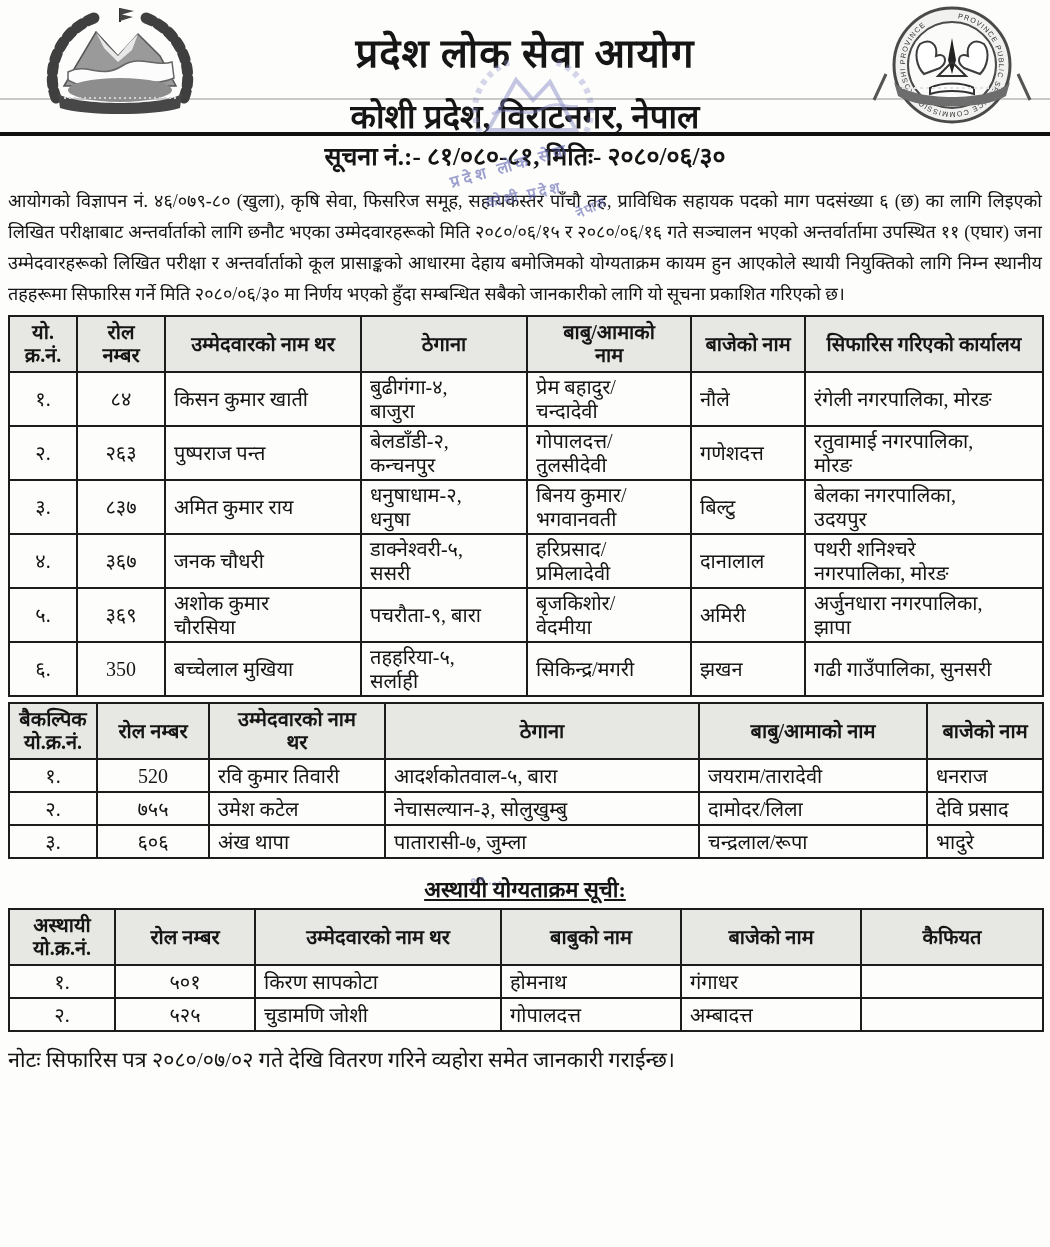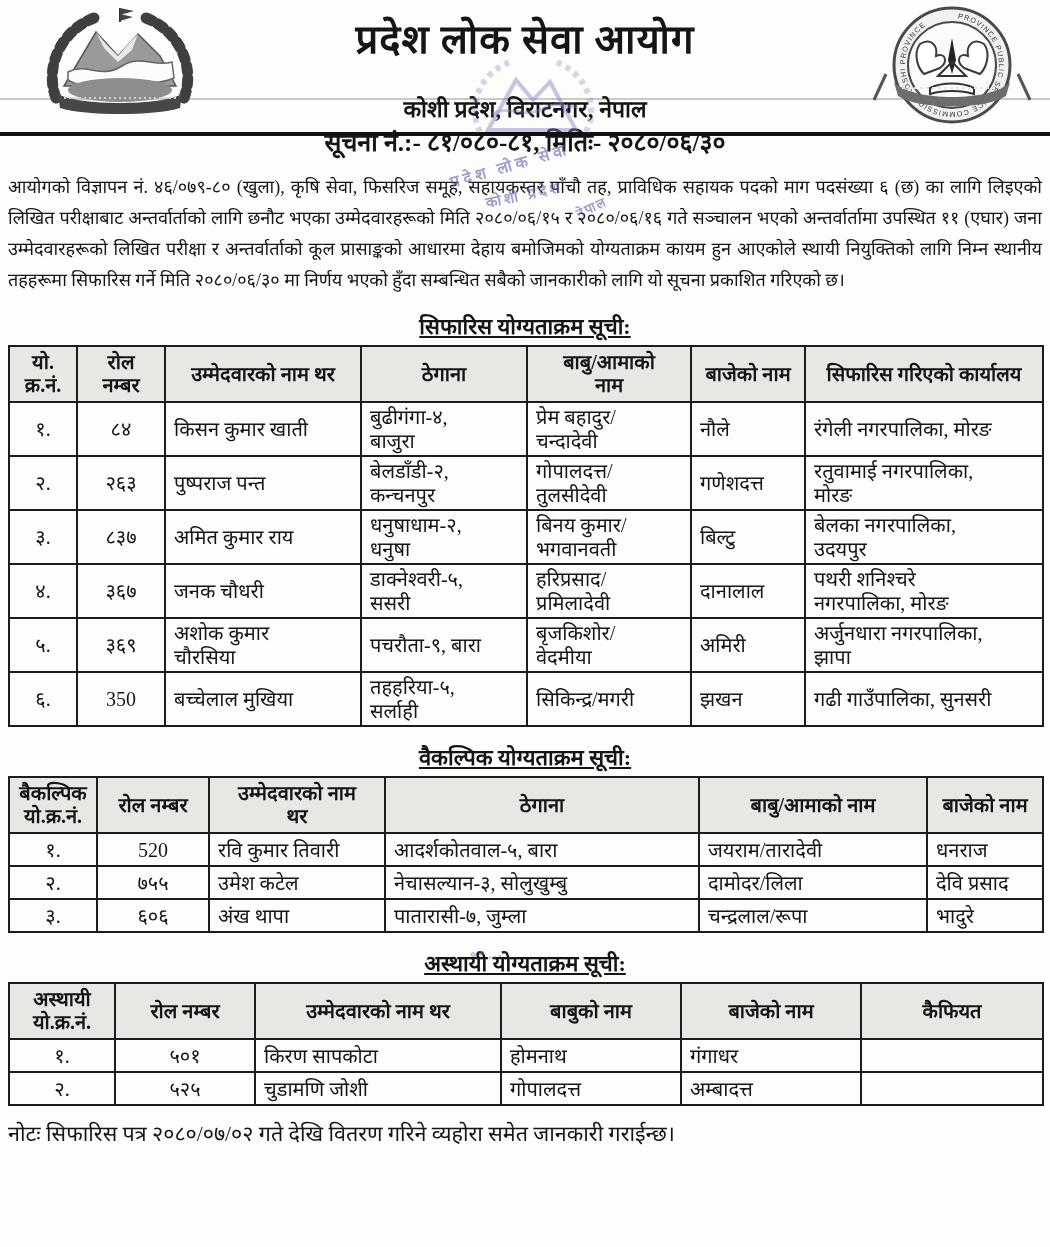--- a/index.html
+++ b/index.html
@@ -2,23 +2,23 @@
 <html><head>
 <meta charset="utf-8">
 <style>
   html,body{margin:0;padding:0;background:#888;}
   .page{position:relative;width:1050px;height:1247px;background:#fdfdfc;margin:0 auto;
         font-family:"Liberation Serif","DejaVu Serif",serif;color:#151515;overflow:hidden;}
   
   .thin-line{position:absolute;left:0;top:98px;width:1050px;height:2px;background:#c9c9c6;}
   .emblem-left{position:absolute;left:34px;top:6px;}
   .seal-right{position:absolute;left:872px;top:4px;}
-  .head-center{position:relative;text-align:center;padding-top:10px;}
+  .head-center{position:relative;text-align:center;padding-top:24px;}
   .h1{font-size:40px;font-weight:bold;letter-spacing:1px;}
-  .h2{font-size:23px;font-weight:bold;margin-top:27px;}
+  .h2{font-size:33px;font-weight:bold;margin-top:14px;}
   .h3{font-size:29px;font-weight:bold;margin-top:7px;}
   .thick-line{position:absolute;left:0;top:132px;width:1050px;height:4px;background:#111;}
   .nt{font-size:26px;font-weight:bold;text-align:center;margin-top:16px;}
   .nm{font-size:25px;font-weight:bold;text-align:center;}
   
   .stamp{position:absolute;left:430px;top:52px;width:215px;height:170px;opacity:.8;pointer-events:none;z-index:5;}
   .stamp .sline{position:absolute;color:#5d62ad;font-weight:bold;white-space:nowrap;opacity:.75;}
   .s1{left:18px;top:102px;font-size:16px;transform:rotate(-16deg);letter-spacing:4px;}
   .s2{left:55px;top:132px;font-size:15px;transform:rotate(-12deg);letter-spacing:3px;}
   .s3{left:145px;top:146px;font-size:13px;transform:rotate(-25deg);letter-spacing:2px;}
@@ -92,21 +92,20 @@
     <span class="sline s2">कोशी प्रदेश</span>
     <span class="sline s3">नेपाल</span>
   </div>
 
   <div class="thick-line"></div>
 
   <div class="nm">सूचना नं.:- ८१/०८०-८१, मितिः- २०८०/०६/३०</div>
 
   <p class="para">आयोगको विज्ञापन नं. ४६/०७९-८० (खुला), कृषि सेवा, फिसरिज समूह, सहायकस्तर पाँचौ तह, प्राविधिक सहायक पदको माग पदसंख्या ६ (छ) का लागि लिइएको लिखित परीक्षाबाट अन्तर्वार्ताको लागि छनौट भएका उम्मेदवारहरूको मिति २०८०/०६/१५ र २०८०/०६/१६ गते सञ्चालन भएको अन्तर्वार्तामा उपस्थित ११ (एघार) जना उम्मेदवारहरूको लिखित परीक्षा र अन्तर्वार्ताको कूल प्रासाङ्कको आधारमा देहाय बमोजिमको योग्यताक्रम कायम हुन आएकोले स्थायी नियुक्तिको लागि निम्न स्थानीय तहहरूमा सिफारिस गर्ने मिति २०८०/०६/३० मा निर्णय भएको हुँदा सम्बन्धित सबैको जानकारीको लागि यो सूचना प्रकाशित गरिएको छ।</p>
 
-  <div class="sec-title"><span>सिफारिस योग्यताक्रम सूची:</span></div>
   <table class="t" data-table-index="0">
       <colgroup>
         <col style="width: 68px;">
         <col style="width: 88px;">
         <col style="width: 196px;">
         <col style="width: 166px;">
         <col style="width: 164px;">
         <col style="width: 114px;">
         <col style="width: 238px;">
       </colgroup>
@@ -190,21 +189,20 @@
           <td>बच्चेलाल मुखिया</td>
           <td>तहहरिया-५,
 सर्लाही</td>
           <td>सिकिन्द्र/मगरी</td>
           <td>झखन</td>
           <td>गढी गाउँपालिका, सुनसरी</td>
         </tr>
       </tbody>
     </table>
 
-  <div class="sec-title"><span>वैकल्पिक योग्यताक्रम सूची:</span></div>
   <table class="t" data-table-index="1">
       <colgroup>
         <col style="width: 88px;">
         <col style="width: 112px;">
         <col style="width: 176px;">
         <col style="width: 314px;">
         <col style="width: 228px;">
         <col style="width: 116px;">
       </colgroup>
       <thead>

